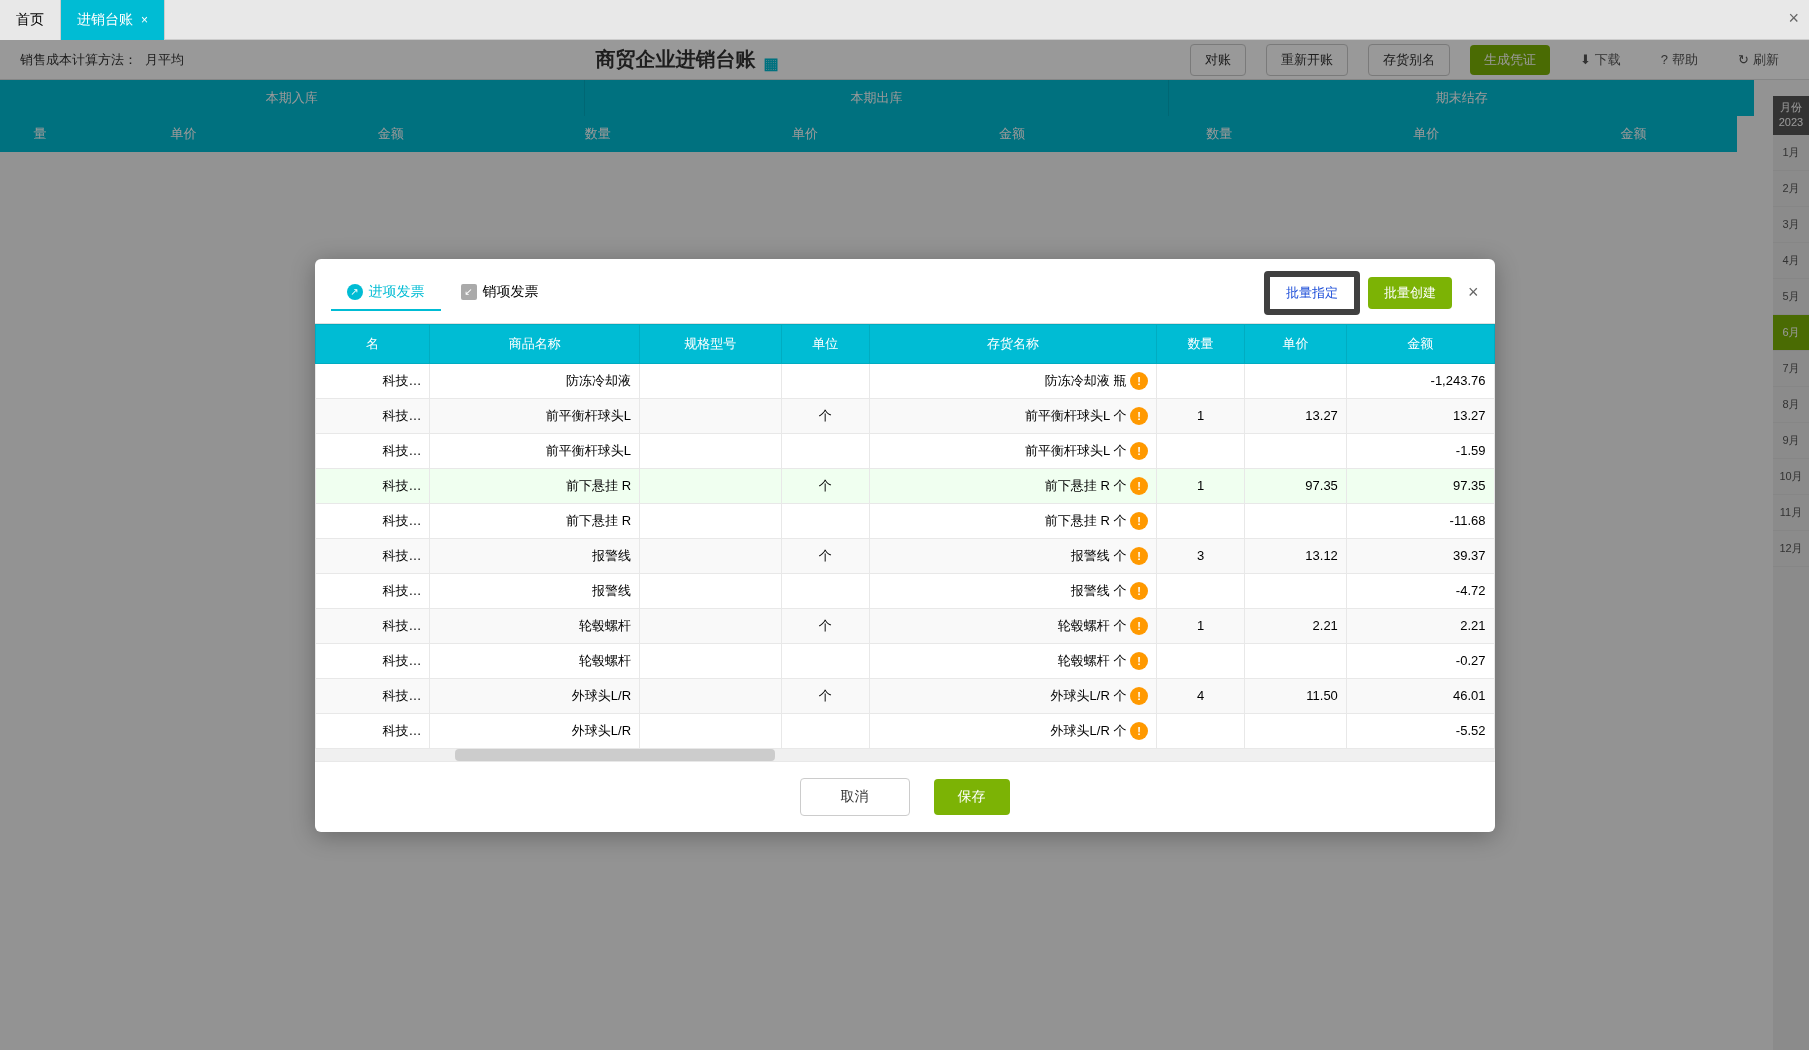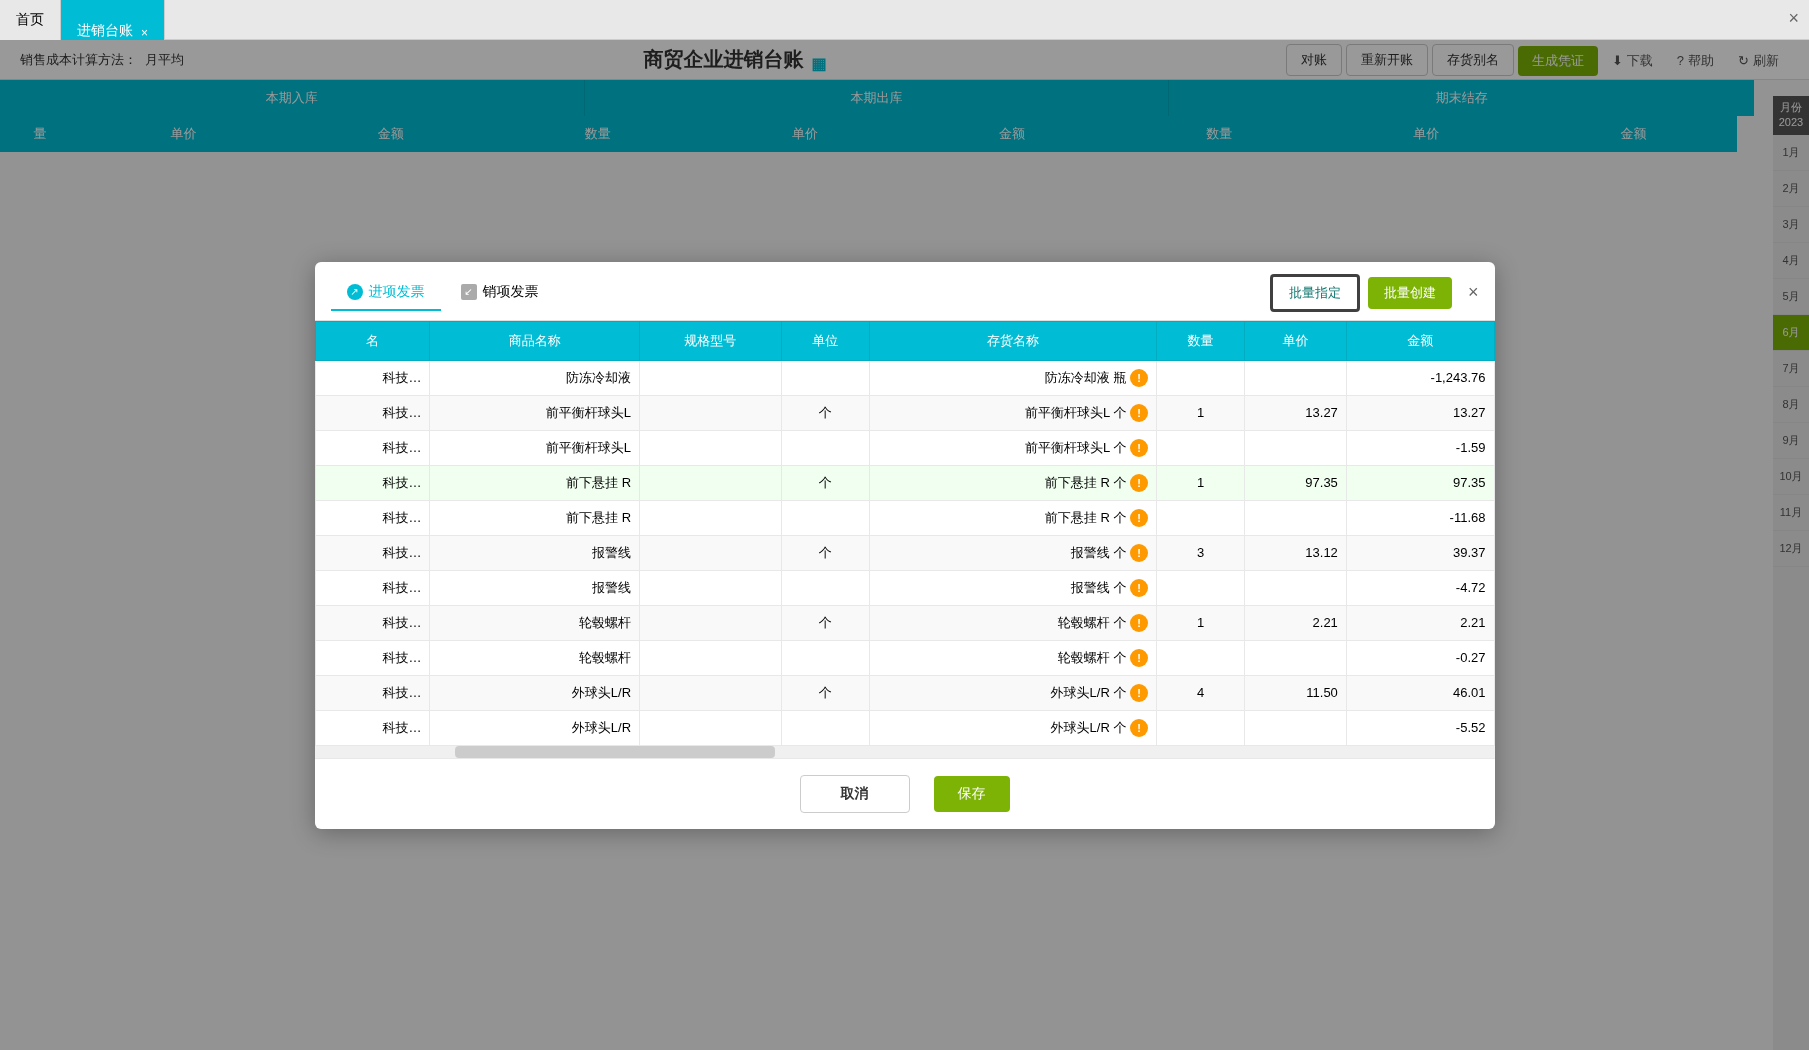--- a/index.html
+++ b/index.html
@@ -21,21 +21,20 @@
       align-items: center;
       padding: 0 16px;
       font-size: 14px;
       cursor: pointer;
       background: #e8e8e8;
       border-right: 1px solid #ccc;
     }
     .tab-item.active {
       background: #00bcd4;
       color: white;
-      align-items: flex-end;
     }
     .tab-item .close-btn {
       margin-left: 8px;
       font-size: 12px;
       cursor: pointer;
     }
     .tab-close-window {
       position: absolute;
       right: 10px;
       top: 8px;
@@ -71,22 +70,22 @@
     .toolbar-center {
       font-size: 20px;
       font-weight: bold;
       color: #333;
       display: flex;
       align-items: flex-end;
       gap: 8px;
     }
     .toolbar-right {
       display: flex;
-      align-items: flex-end;
-      gap: 4px;
+      align-items: center;
+      gap: 20px;
     }
     .btn {
       padding: 6px 14px;
       border-radius: 4px;
       border: 1px solid #ccc;
       cursor: pointer;
       font-size: 13px;
       background: white;
       color: #333;
     }
@@ -185,22 +184,22 @@
     }
     .btn-batch {
       padding: 7px 16px;
       border-radius: 4px;
       cursor: pointer;
       font-size: 13px;
       border: none;
     }
     .btn-batch-outline {
       background: white;
-      border: 3px solid #404040;
-      color: #0f766e;
+      border: 6px solid #404040;
+      color: #1d4ed8;
     }
     .btn-batch-green {
       background: #7cb305;
       color: white;
       border: none;
     }
     .modal-close {
       font-size: 18px;
       cursor: pointer;
       color: #666;
@@ -290,21 +289,20 @@
       border-top: 1px solid #e8e8e8;
     }
     .btn-cancel {
       padding: 9px 40px;
       border-radius: 4px;
       border: 1px solid #ccc;
       background: white;
       cursor: pointer;
       font-size: 14px;
       color: #333;
-      font-weight: bold;
     }
     .btn-save {
       padding: 9px 24px;
       border-radius: 4px;
       border: none;
       background: #7cb305;
       cursor: pointer;
       font-size: 14px;
       color: white;
     }

